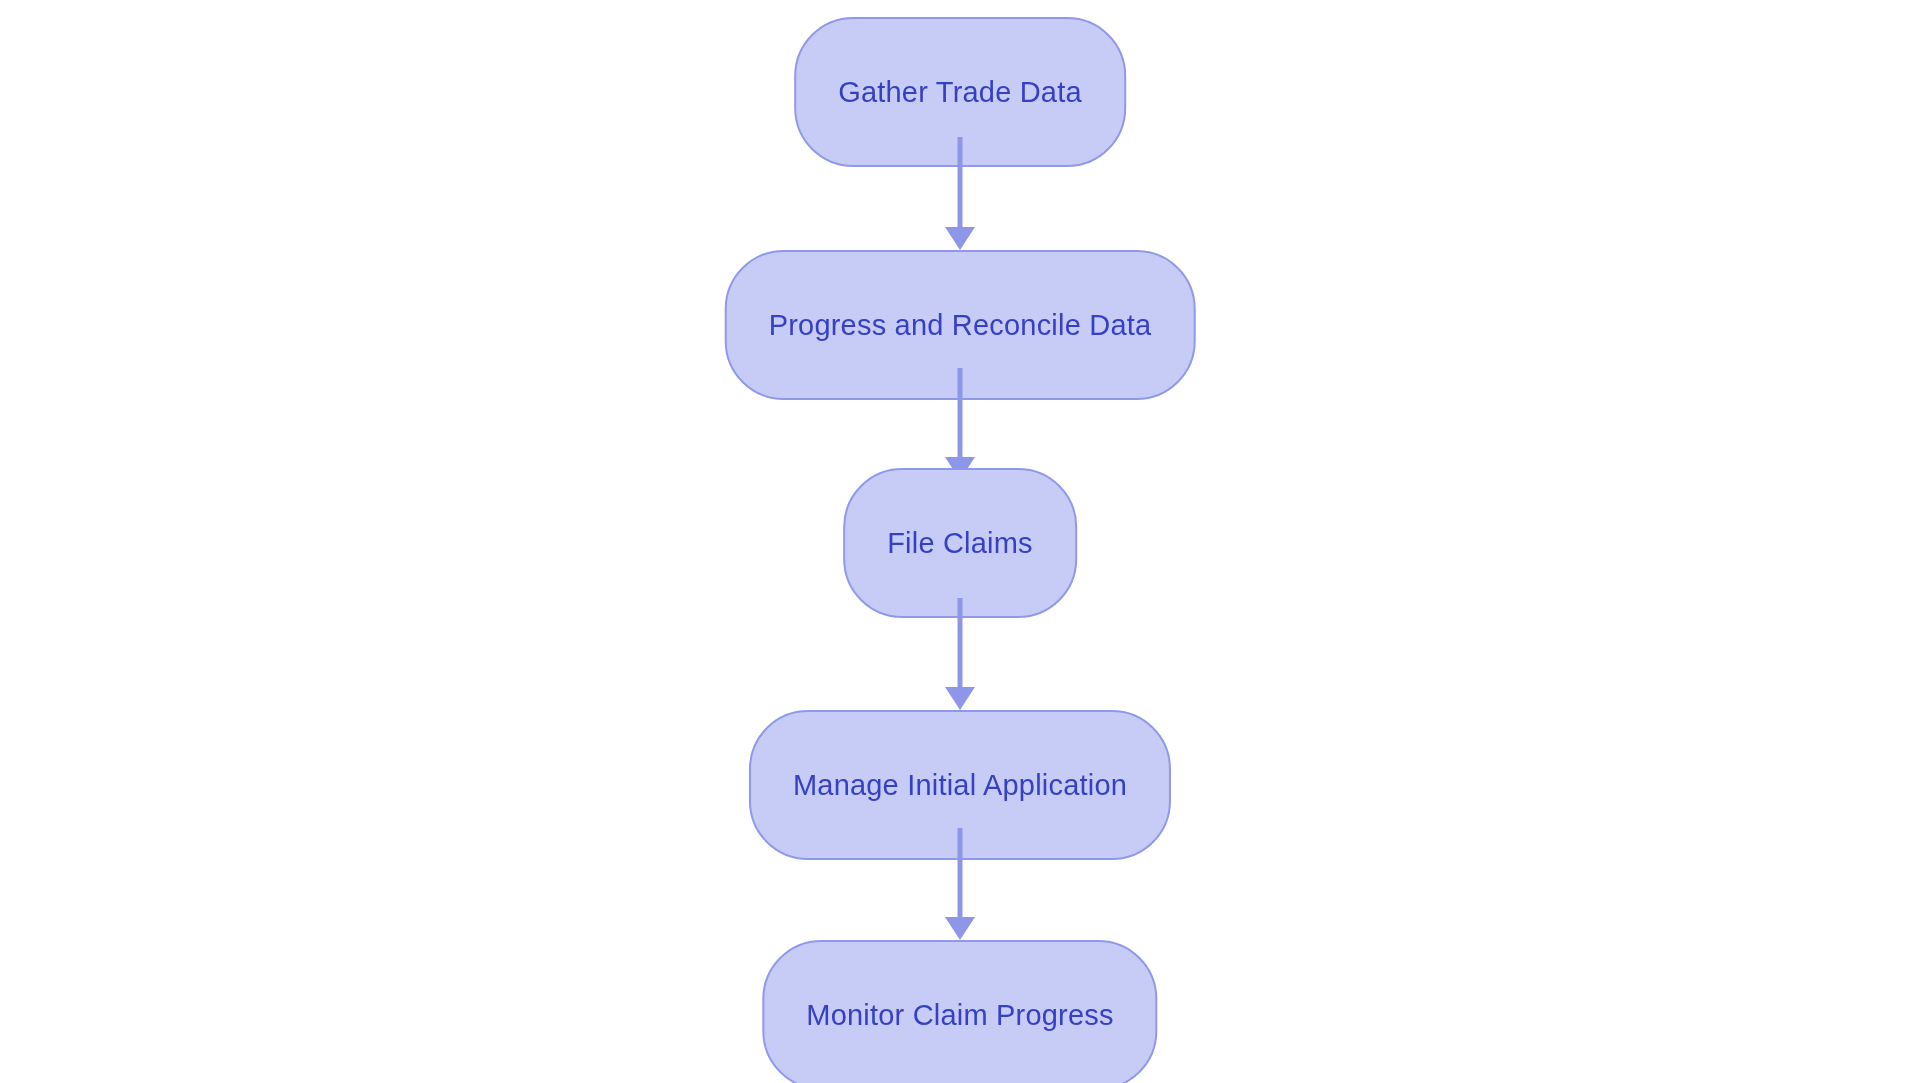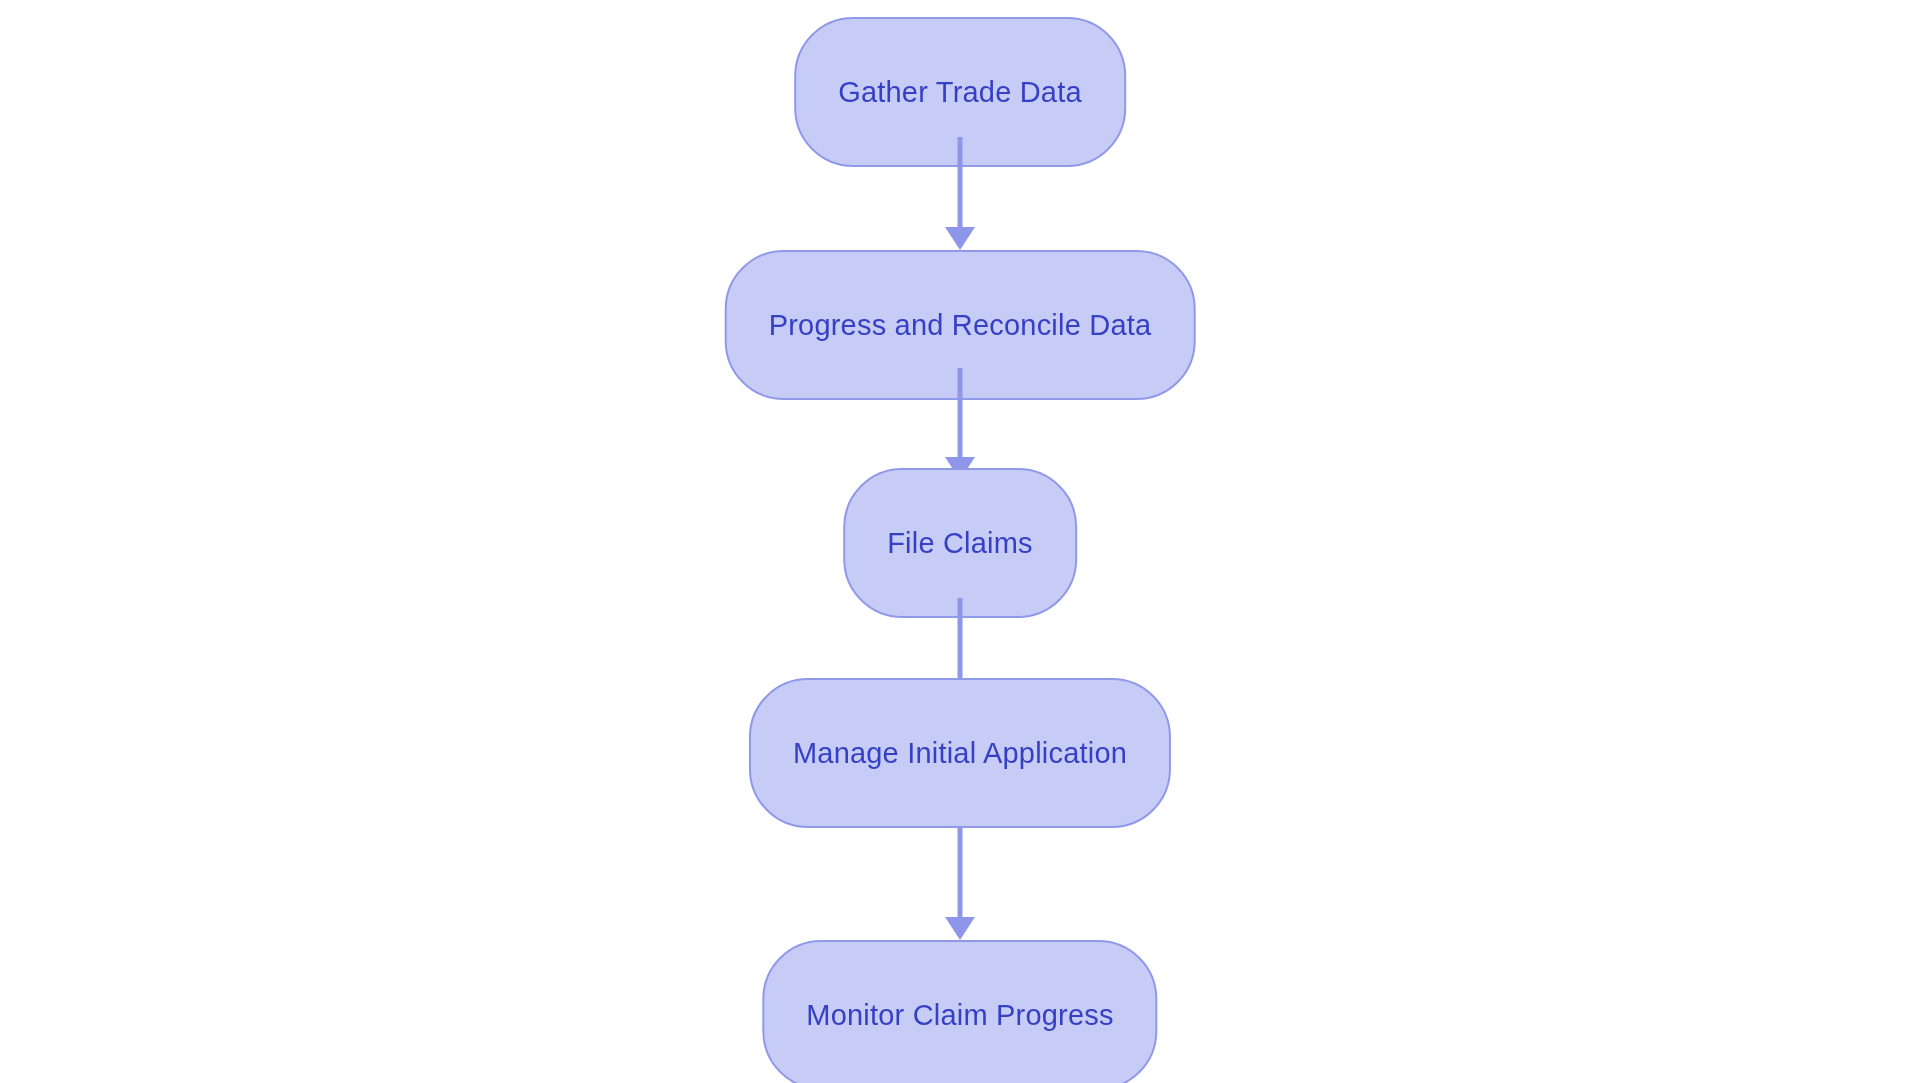--- a/index.html
+++ b/index.html
@@ -32,21 +32,21 @@
     font-size: 29px;
     letter-spacing: 0.2px;
     white-space: nowrap;
     display: flex;
     align-items: center;
     justify-content: center;
   }
   .node-1 { top: 17px; }
   .node-2 { top: 250px; }
   .node-3 { top: 468px; }
-  .node-4 { top: 678px; }
+  .node-4 { top: 710px; }
   .node-5 { top: 940px; }
 
   .arrow {
     position: absolute;
     left: 50%;
     transform: translateX(-50%);
     width: 30px;
   }
   .arrow-1 { top: 137px; height: 113px; }
   .arrow-2 { top: 368px; height: 112px; }

